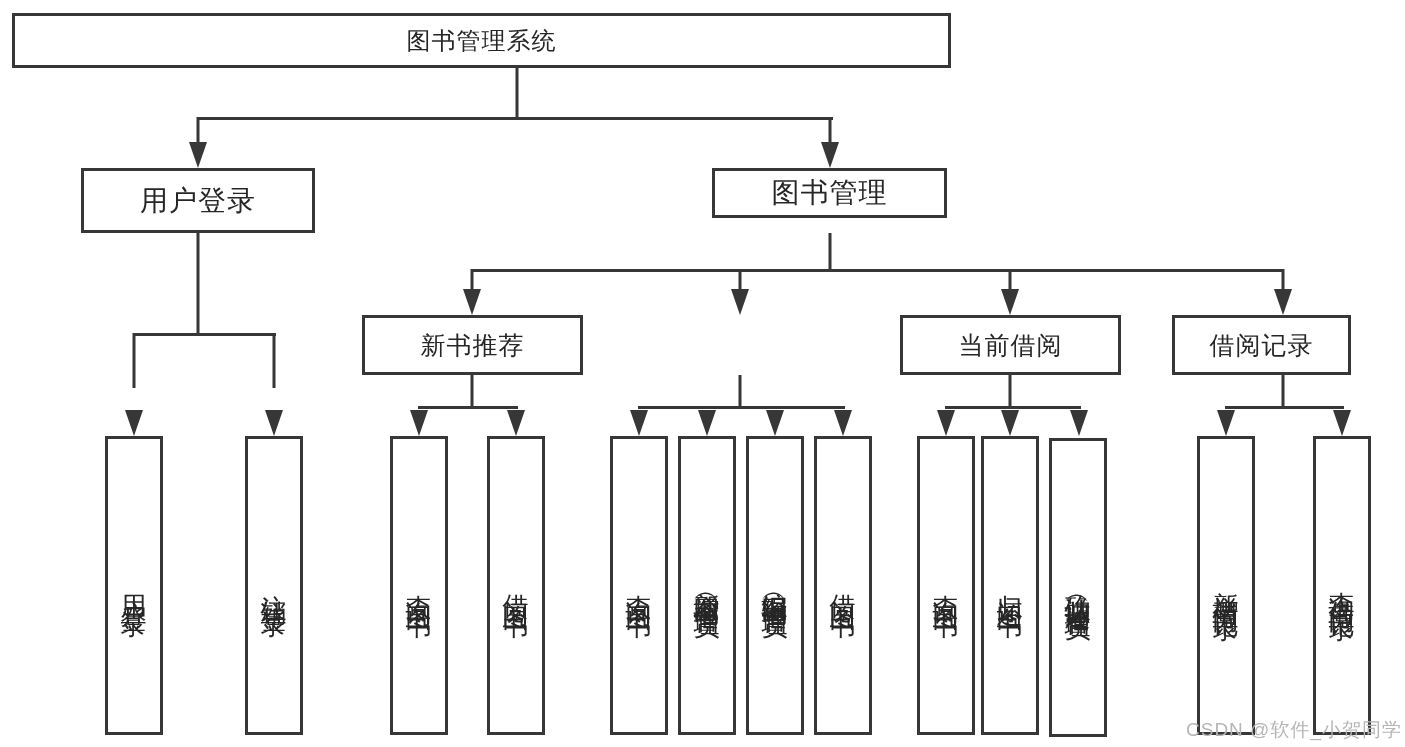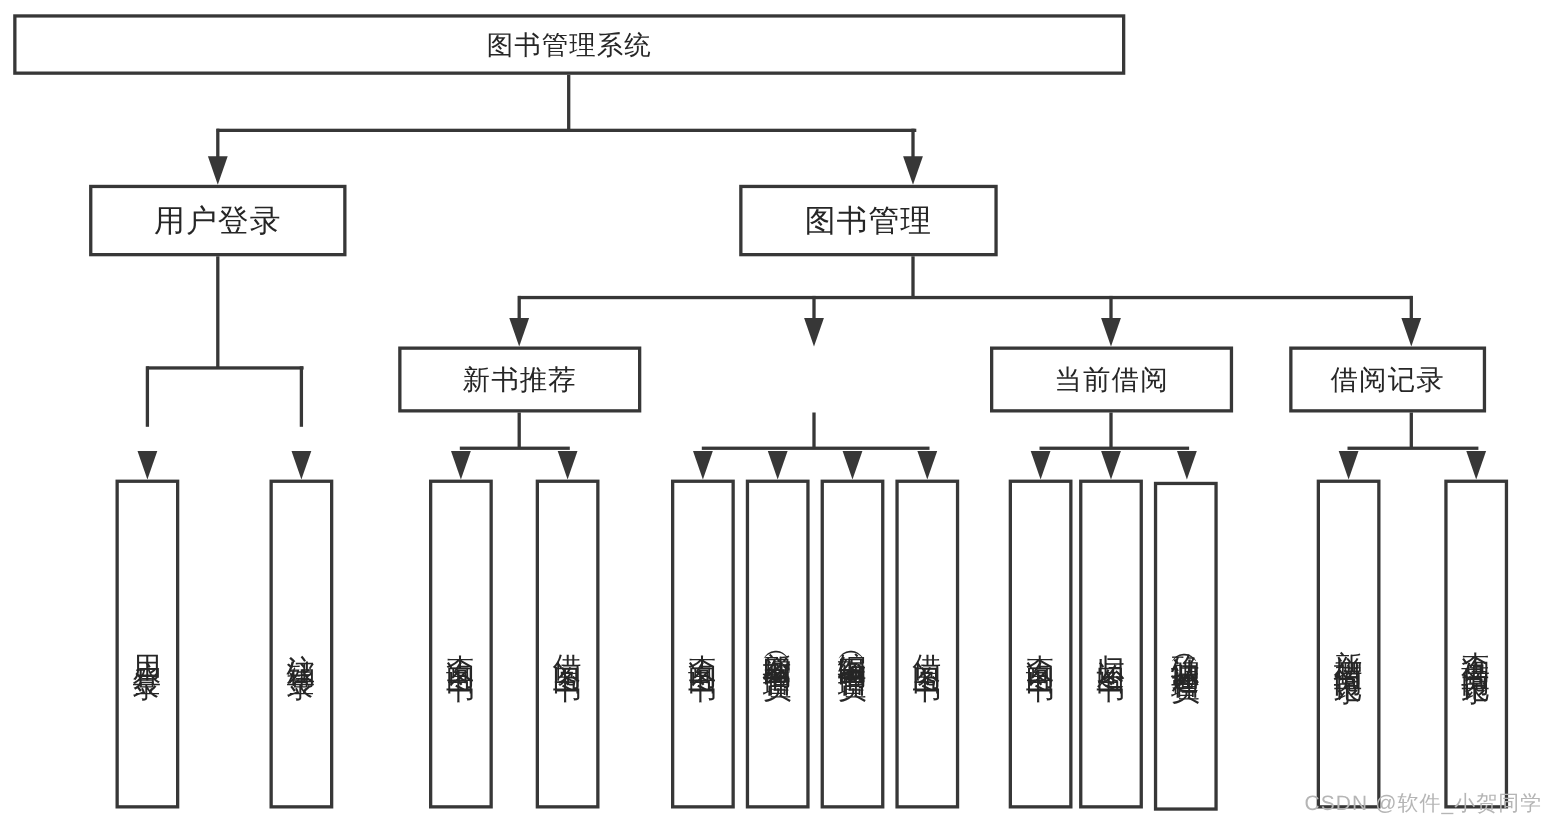--- a/index.html
+++ b/index.html
@@ -34,35 +34,35 @@
   .watermark{
     position:absolute;left:1186px;top:717px;z-index:10;
     font-size:19px;letter-spacing:1px;color:#b5b5b5;white-space:nowrap;
   }
 </style>
 </head>
 <body>
 
 <div class="canvas">
 
-  <div class="box hbox" style="left:12px;top:13px;width:1011px;height:55px;font-family:Liberation Mono, monospace;">
+  <div class="box hbox" style="left:12px;top:13px;width:939px;height:55px;font-family:Liberation Mono, monospace;">
     <span class="root-label">图书管理系统</span>
   </div>
 
   <div class="vl" style="left:517px;top:68px;height:52px;"></div>
   <div class="hl" style="left:197px;top:117px;width:636px;"></div>
   <div class="vl" style="left:198px;top:117px;height:28px;"></div>
   <div class="vl" style="left:830px;top:117px;height:28px;"></div>
   <div class="arrow" style="left:198px;top:142px;"></div>
   <div class="arrow" style="left:830px;top:142px;"></div>
 
   <div class="box hbox" style="left:81px;top:168px;width:234px;height:65px;">
     <span class="l2-label">用户登录</span>
   </div>
-  <div class="box hbox" style="left:672px;top:168px;width:235px;height:65px;font-family:Liberation Mono, monospace;">
+  <div class="box hbox" style="left:712px;top:168px;width:235px;height:50px;font-family:Liberation Mono, monospace;">
     <span class="l2-label">图书管理</span>
   </div>
 
   <div class="vl" style="left:198px;top:233px;height:102px;"></div>
   <div class="hl" style="left:133px;top:333px;width:143px;"></div>
   <div class="vl" style="left:134px;top:333px;height:55px;"></div>
   <div class="vl" style="left:274px;top:333px;height:55px;"></div>
   <div class="arrow" style="left:134px;top:410px;"></div>
   <div class="arrow" style="left:274px;top:410px;"></div>
 

